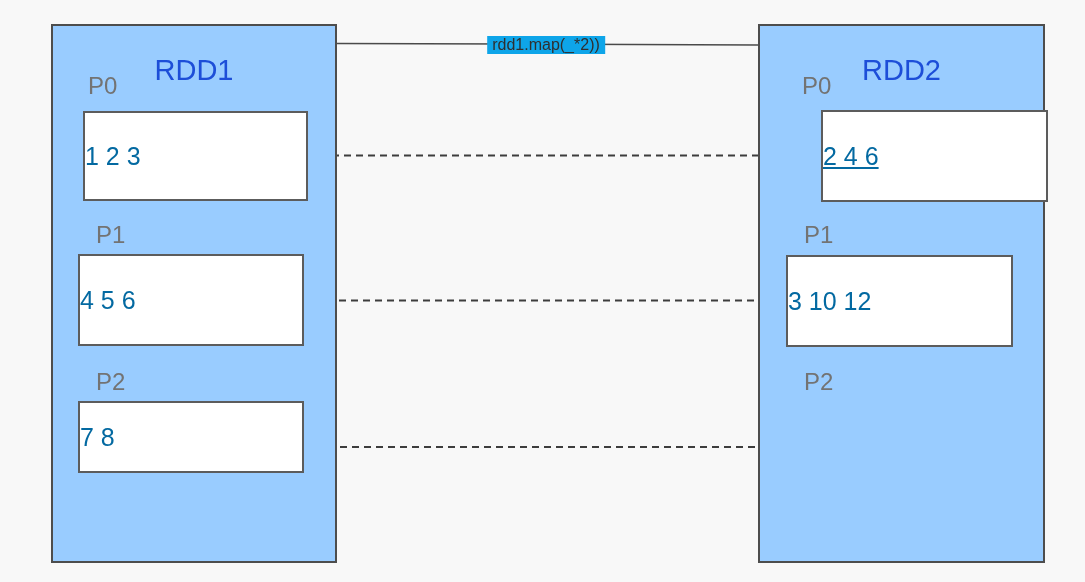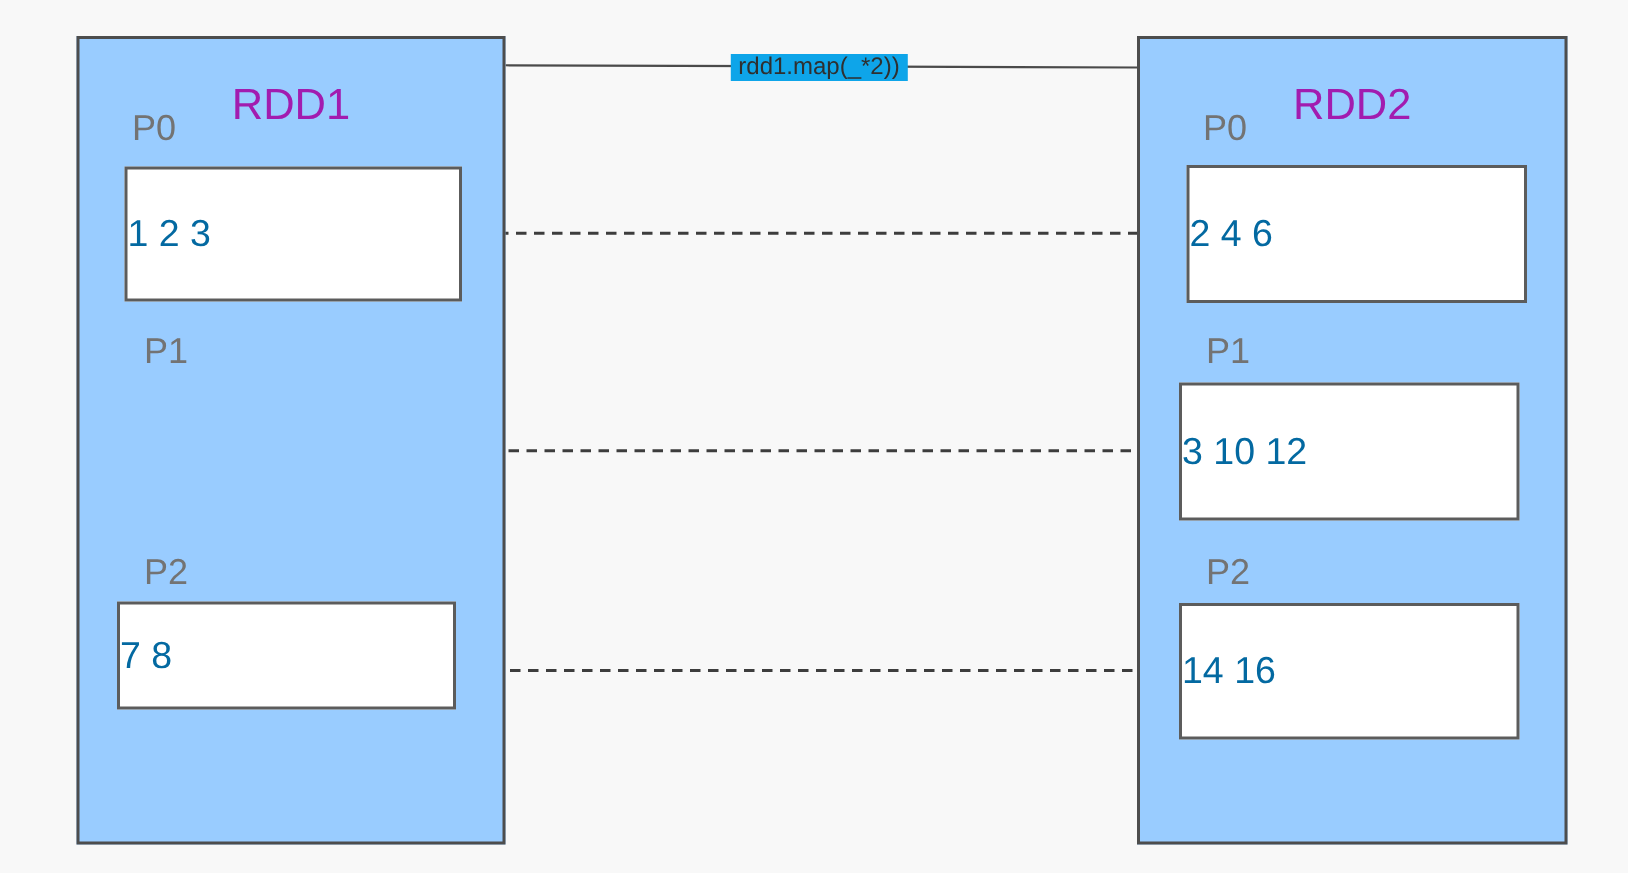--- a/index.html
+++ b/index.html
@@ -48,21 +48,21 @@
   }
   .rdd-container.left  { left: 51px; }
   .rdd-container.right { left: 758px; width: 287px; }
   .rdd-title {
     position: absolute;
     left: 0;
     top: 28px;
     width: 100%;
     text-align: center;
     font-size: 29px;
-    color: #a21caf;
+    color: #1d4ed8;
   }
   .part-label {
     position: absolute;
     font-size: 24px;
     color: #737373;
   }
   .part-box {
     position: absolute;
     background: #ffffff;
     border: 2px solid #5c5c5c;
@@ -74,21 +74,21 @@
     color: #0369a1;
   }
   
   .lp0 { left: 83px;  top: 111px; width: 225px; height: 90px; }
   .lp1 { left: 78px;  top: 254px; width: 226px; height: 92px; }
   .lp2 { left: 78px;  top: 401px; width: 226px; height: 72px; }
   .ll0 { left: 88px;  top: 72px;  }
   .ll1 { left: 96px;  top: 221px; }
   .ll2 { left: 96px;  top: 368px; }
   
-  .rp0 { left: 791px; top: 110px; width: 227px; height: 92px; }
+  .rp0 { left: 821px; top: 110px; width: 227px; height: 92px; text-decoration: underline; }
   .rp1 { left: 786px; top: 255px; width: 227px; height: 92px; }
   .rp2 { left: 786px; top: 402px; width: 227px; height: 91px; }
   .rl0 { left: 802px; top: 72px;  }
   .rl1 { left: 804px; top: 221px; }
   .rl2 { left: 804px; top: 368px; }
   .edge-label {
     position: absolute;
     left: 546px;
     top: 45px;
     transform: translate(-50%, -50%);
@@ -132,33 +132,33 @@
     <div class="rdd-title">RDD2</div>
   </div>
 
   <div class="part-label ll0">P0</div>
   <div class="part-label ll1">P1</div>
   <div class="part-label ll2">P2</div>
 
   <div class="part-box lp0">
     <span>1 2 3</span>
   </div>
+  <div class="part-box lp1">
+    <span>4 5 6</span>
+  </div>
   <div class="part-box lp2">
     <span>7 8</span>
   </div>
 
   <div class="part-label rl0">P0</div>
   <div class="part-label rl1">P1</div>
   <div class="part-label rl2">P2</div>
 
   <div class="part-box rp0">
     <span>2 4 6</span>
   </div>
   <div class="part-box rp1">
     <span>3 10 12</span>
   </div>
-  <div class="part-box rp2">
-    <span>14 16</span>
-  </div>
 
   <div class="edge-label">rdd1.map(_*2))</div>
 
 </div>
 
 </body></html>

